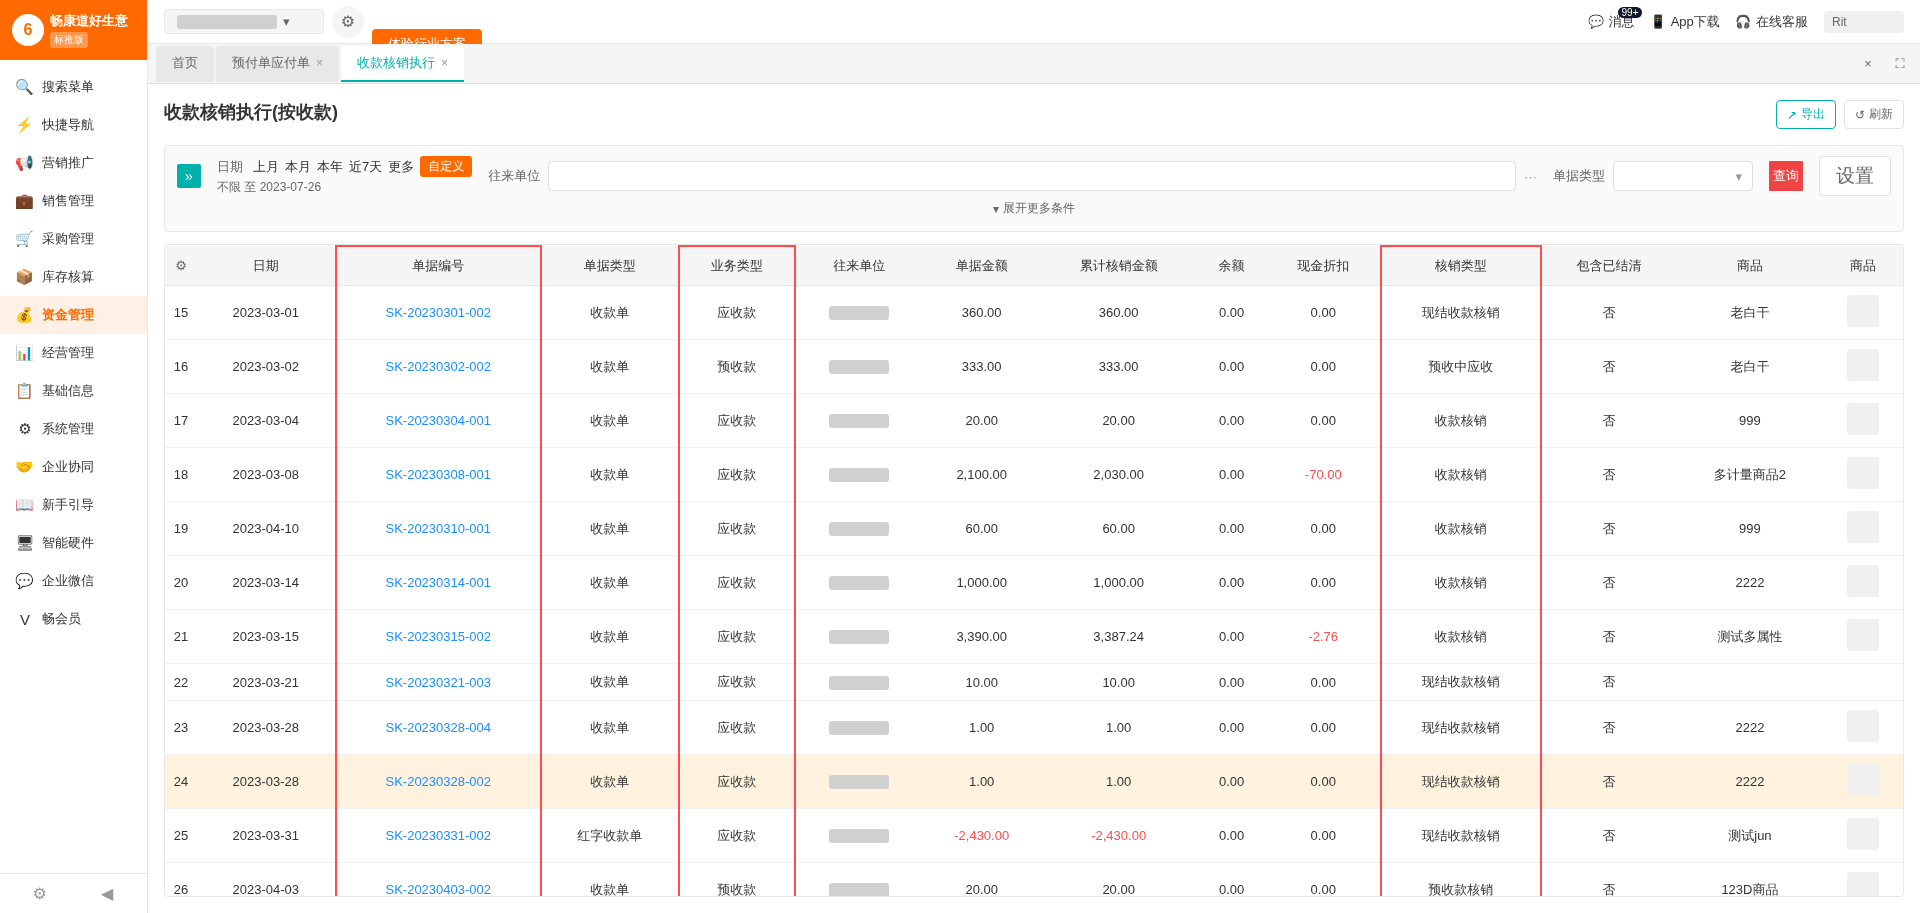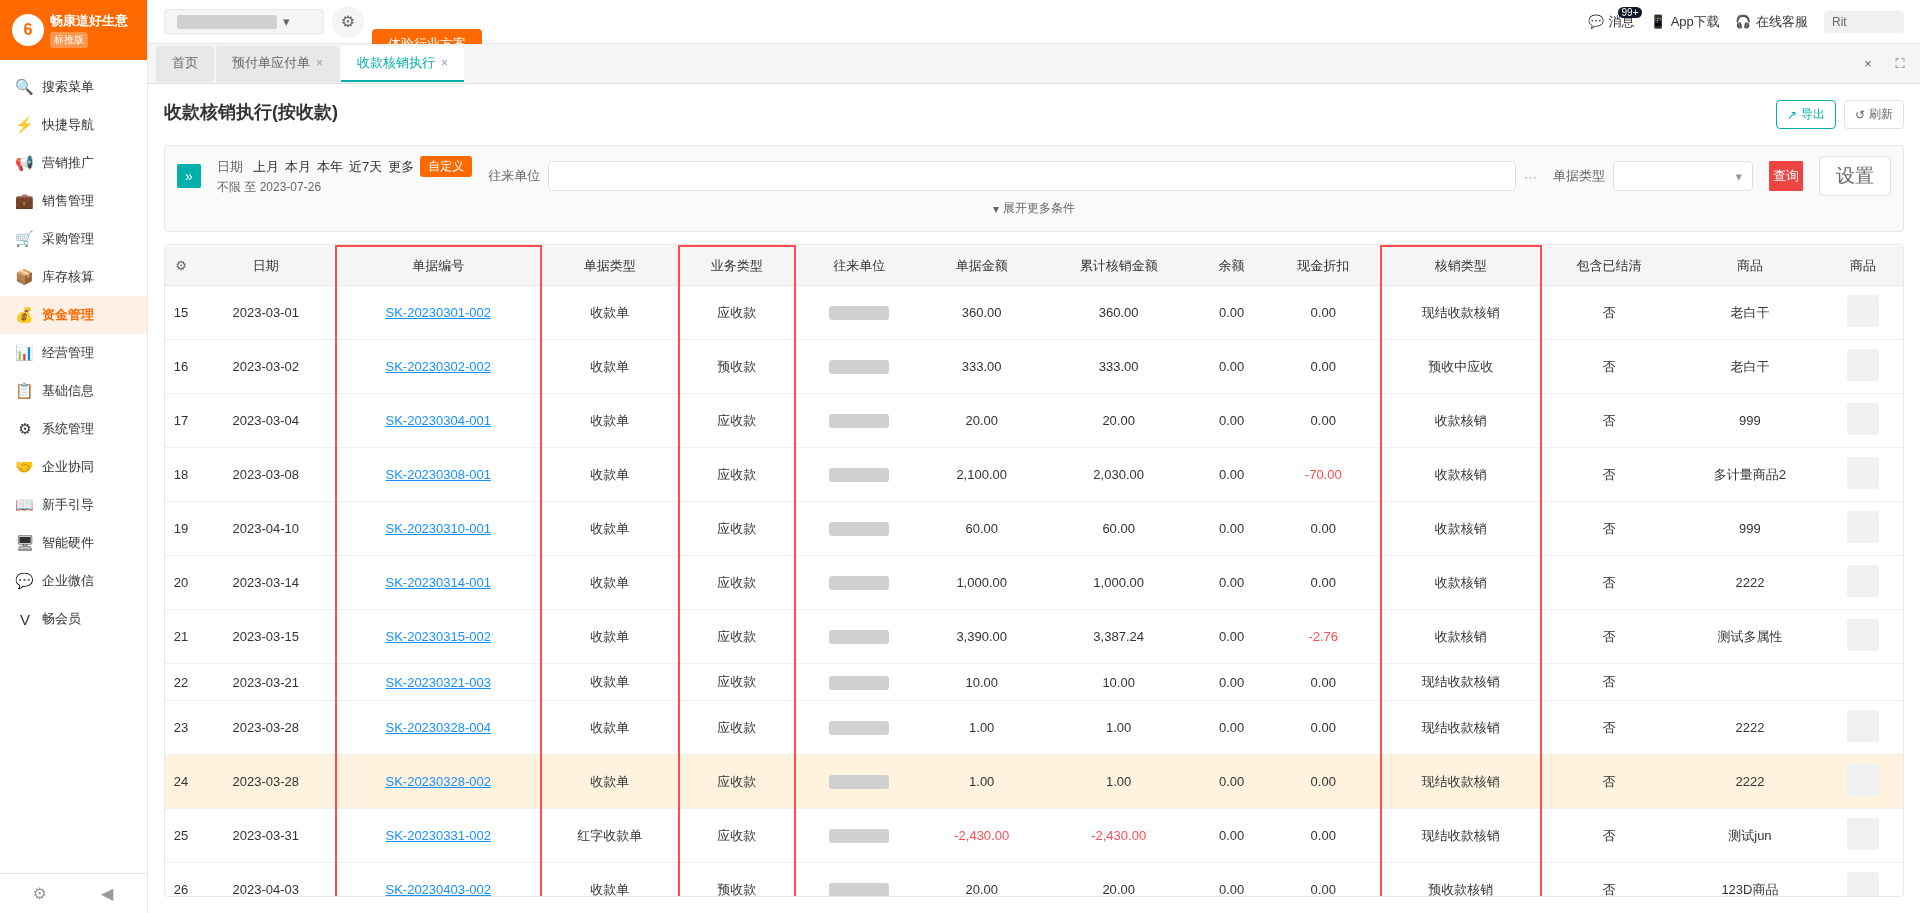--- a/index.html
+++ b/index.html
@@ -66,21 +66,21 @@
     .btn-settings { border: 1px solid #e0e0e0; background: #fff; color: #666; padding: 6px 16px; border-radius: 4px; cursor: pointer; font-size: 19px; }
     .expand-more { display: flex; align-items: center; justify-content: center; gap: 4px; color: #666; font-size: 12px; cursor: pointer; padding: 4px 0; }
 
     
     .table-container { flex: 1; overflow: auto; border: 1px solid #e8e8e8; border-radius: 4px; }
     table { width: 100%; border-collapse: collapse; font-size: 13px; min-width: 1400px; }
     thead tr { background: #f5f5f5; }
     th { padding: 10px 8px; text-align: center; font-weight: 500; color: #333; border-bottom: 1px solid #e8e8e8; white-space: nowrap; position: sticky; top: 0; background: #f5f5f5; z-index: 1; }
     td { padding: 9px 8px; text-align: center; border-bottom: 1px solid #f0f0f0; color: #333; white-space: nowrap; }
     tr.highlighted td { background: #fff3e0; }
-    .link-text { color: #1890ff; cursor: pointer; text-decoration: underline; }
+    .link-text { color: #1890ff; cursor: pointer; }
     .negative { color: #ff4d4f; }
     .col-settings { width: 32px; cursor: pointer; color: #666; }
 
     
     .col-order-no { border-left: 2px solid #ff4d4f; border-right: 2px solid #ff4d4f; }
     .col-biz-type { border-left: 2px solid #ff4d4f; border-right: 2px solid #ff4d4f; margin-top: 40px; }
     .col-write-off-type { border-left: 2px solid #ff4d4f; border-right: 2px solid #ff4d4f; }
     thead .col-order-no { border-top: 2px solid #ff4d4f; }
     thead .col-biz-type { border-top: 2px solid #ff4d4f; }
     thead .col-write-off-type { border-top: 2px solid #ff4d4f; }

